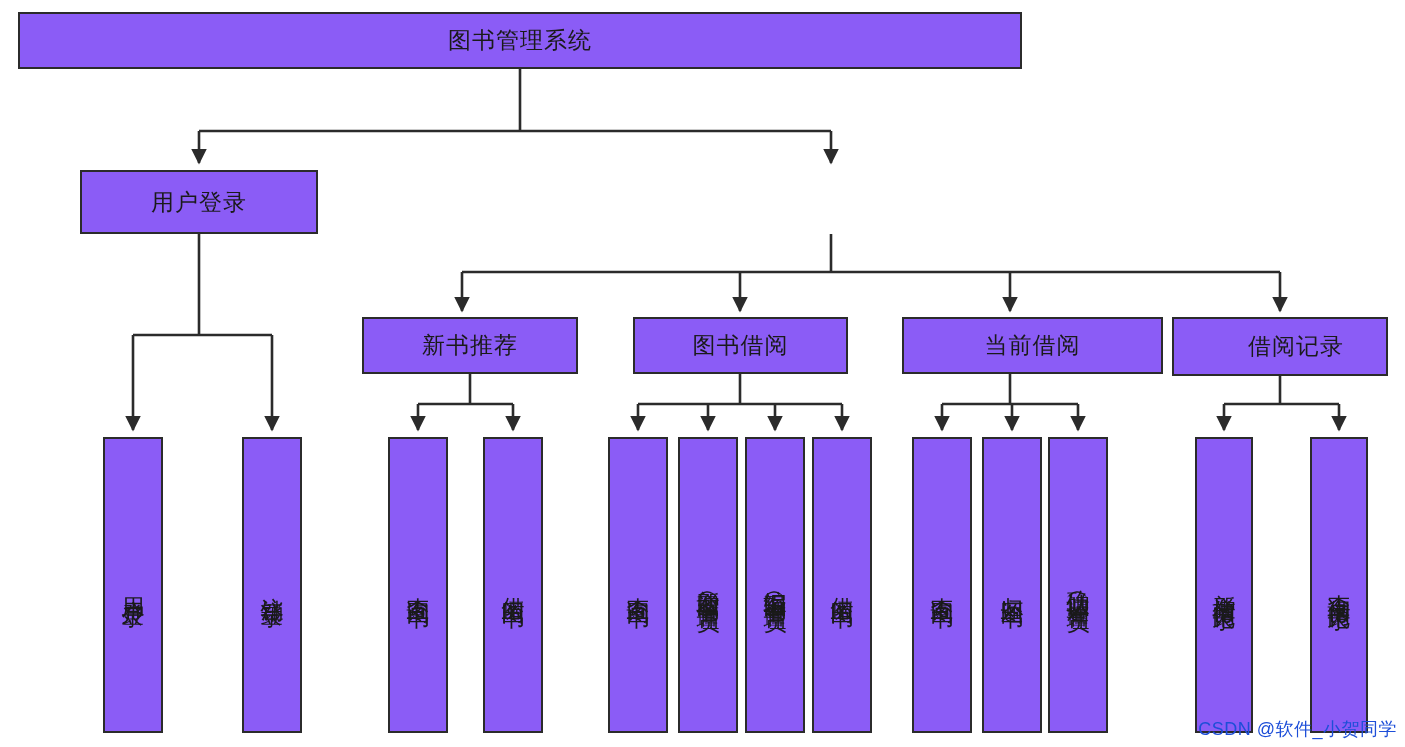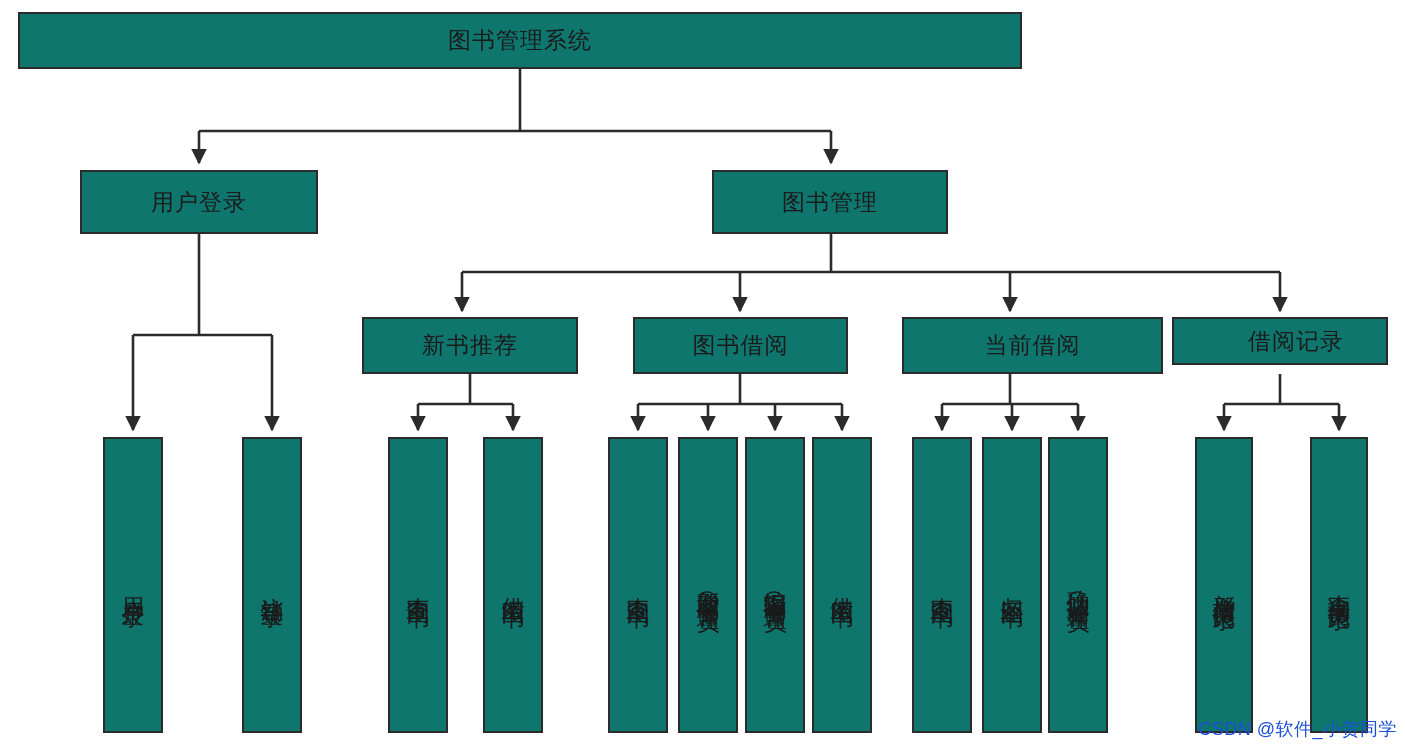--- a/index.html
+++ b/index.html
@@ -22,21 +22,21 @@
   #wires {
     position: absolute;
     left: 0;
     top: 0;
     width: 1405px;
     height: 747px;
   }
   .node {
     position: absolute;
     box-sizing: border-box;
-    background: #0f766e;
+    background: #8b5cf6;
     border: 2px solid #2b2b2b;
     display: flex;
     align-items: center;
     justify-content: center;
     color: #1a1a1a;
     z-index: 2;
   }
   .node.horiz {
     font-size: 23px;
     letter-spacing: 1px;
@@ -121,34 +121,31 @@
     </g>
   </svg>
 
   <div class="node horiz" style="left:18px; top:12px; width:1004px; height:57px;">
     <span class="hlabel">图书管理系统</span>
   </div>
 
   <div class="node horiz" style="left:80px; top:170px; width:238px; height:64px;">
     <span class="hlabel">用户登录</span>
   </div>
-  <div class="node horiz" style="left:712px; top:170px; width:236px; height:64px;">
-    <span class="hlabel">图书管理</span>
-  </div>
 
   <div class="node horiz" style="left:633px; top:317px; width:215px; height:57px;">
     <span class="hlabel">图书借阅</span>
   </div>
   <div class="node horiz" style="left:362px; top:317px; width:216px; height:57px;">
     <span class="hlabel">新书推荐</span>
   </div>
   <div class="node horiz" style="left:902px; top:317px; width:261px; height:57px;">
     <span class="hlabel">当前借阅</span>
   </div>
-  <div class="node horiz" style="left:1172px; top:317px; width:216px; height:48px;padding-left:32px;">
+  <div class="node horiz" style="left:1172px; top:317px; width:216px; height:59px;padding-left:32px;">
     <span class="hlabel">借阅记录</span>
   </div>
 
   <div class="node vert" style="left:103px; top:437px; width:60px; height:296px;">
     <span class="vlabel">用户登录</span>
   </div>
   <div class="node vert" style="left:242px; top:437px; width:60px; height:296px;">
     <span class="vlabel">注销登录</span>
   </div>
   <div class="node vert" style="left:388px; top:437px; width:60px; height:296px;">

